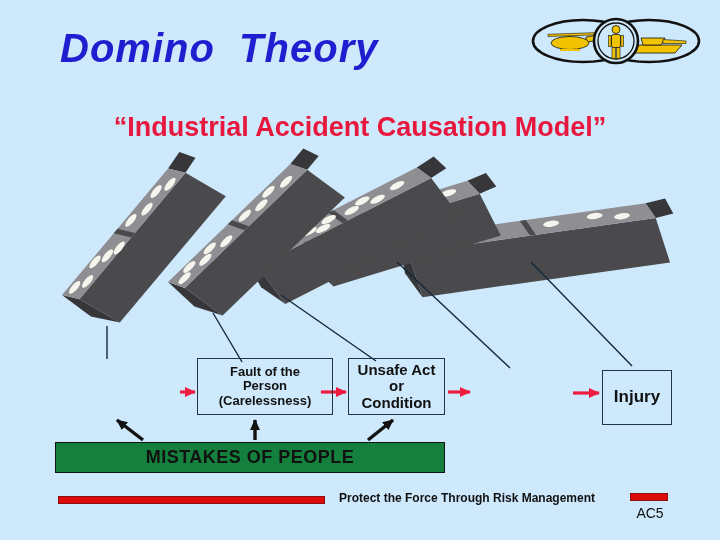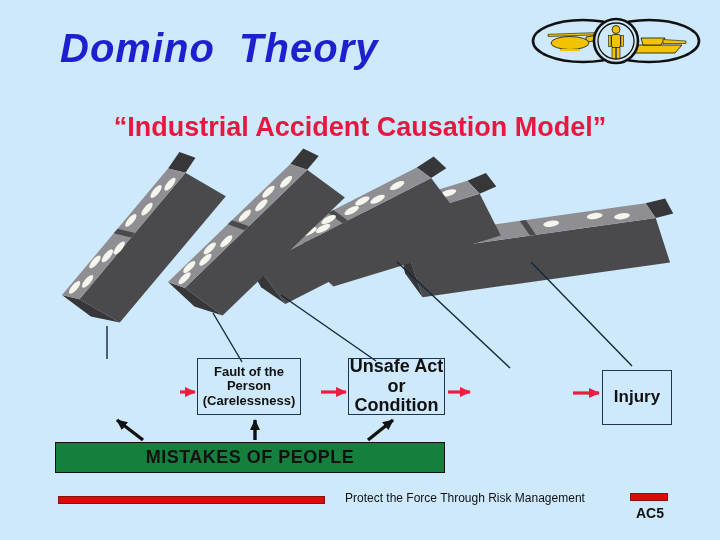--- a/index.html
+++ b/index.html
@@ -28,45 +28,45 @@
   }
   #diagram-svg{ position:absolute; left:0; top:0; z-index:1; }
   .cbox{
     position:absolute; box-sizing:border-box;
     border:1.5px solid #223447; background:transparent;
     display:flex; flex-direction:column; align-items:center; justify-content:center;
     color:#111; font-weight:bold; text-align:center; z-index:2;
   }
   .cbox .bline{ line-height:1.1; }
   .b1{ left:55px;  top:358px; width:123px; height:57px; font-size:13px; }
-  .b2{ left:197px; top:358px; width:104px; height:57px; font-size:13px; }
-  .b3{ left:348px; top:358px; width:97px;  height:57px; font-size:18px; }
+  .b2{ left:197px; top:358px; width:136px; height:57px; font-size:13px; }
+  .b3{ left:348px; top:358px; width:97px;  height:57px; font-size:15px; }
   .b4{ left:473px; top:360px; width:97px;  height:55px; font-size:17px; }
   .b5{ left:602px; top:370px; width:70px;  height:55px; font-size:17px; }
   .mistakes{
     position:absolute; left:55px; top:442px; width:390px; height:31px;
     box-sizing:border-box; background:#15803d; border:1.5px solid #111;
     display:flex; align-items:center; justify-content:center;
     font-size:18px; font-weight:bold; letter-spacing:0.5px; color:#111; z-index:2;
   }
   .bar-long{
     position:absolute; left:58px; top:496px; width:267px; height:8px;
     background:#dd0a0a; border:1px solid #8f0f0f; box-sizing:border-box; z-index:2;
   }
   .bar-short{
     position:absolute; left:630px; top:493px; width:38px; height:8px;
     background:#dd0a0a; border:1px solid #8f0f0f; box-sizing:border-box; z-index:2;
   }
   .footer-text{
-    position:absolute; left:345px; top:491px; width:280px;
-    text-align:left; font-size:12px; font-weight:normal; color:#111; z-index:2;
+    position:absolute; left:327px; top:491px; width:280px;
+    text-align:center; font-size:12px; font-weight:bold; color:#111; z-index:2;
   }
   .slide-code{
     position:absolute; left:628px; top:505px; width:44px;
-    text-align:center; font-size:14px; color:#111; z-index:2;font-weight:bold;
+    text-align:center; font-size:14px; color:#111; z-index:2;
   }
 </style>
 </head>
 <body>
 
 <div class="slide">
 
   <div class="title">Domino  Theory</div>
 
   <div class="logo">

